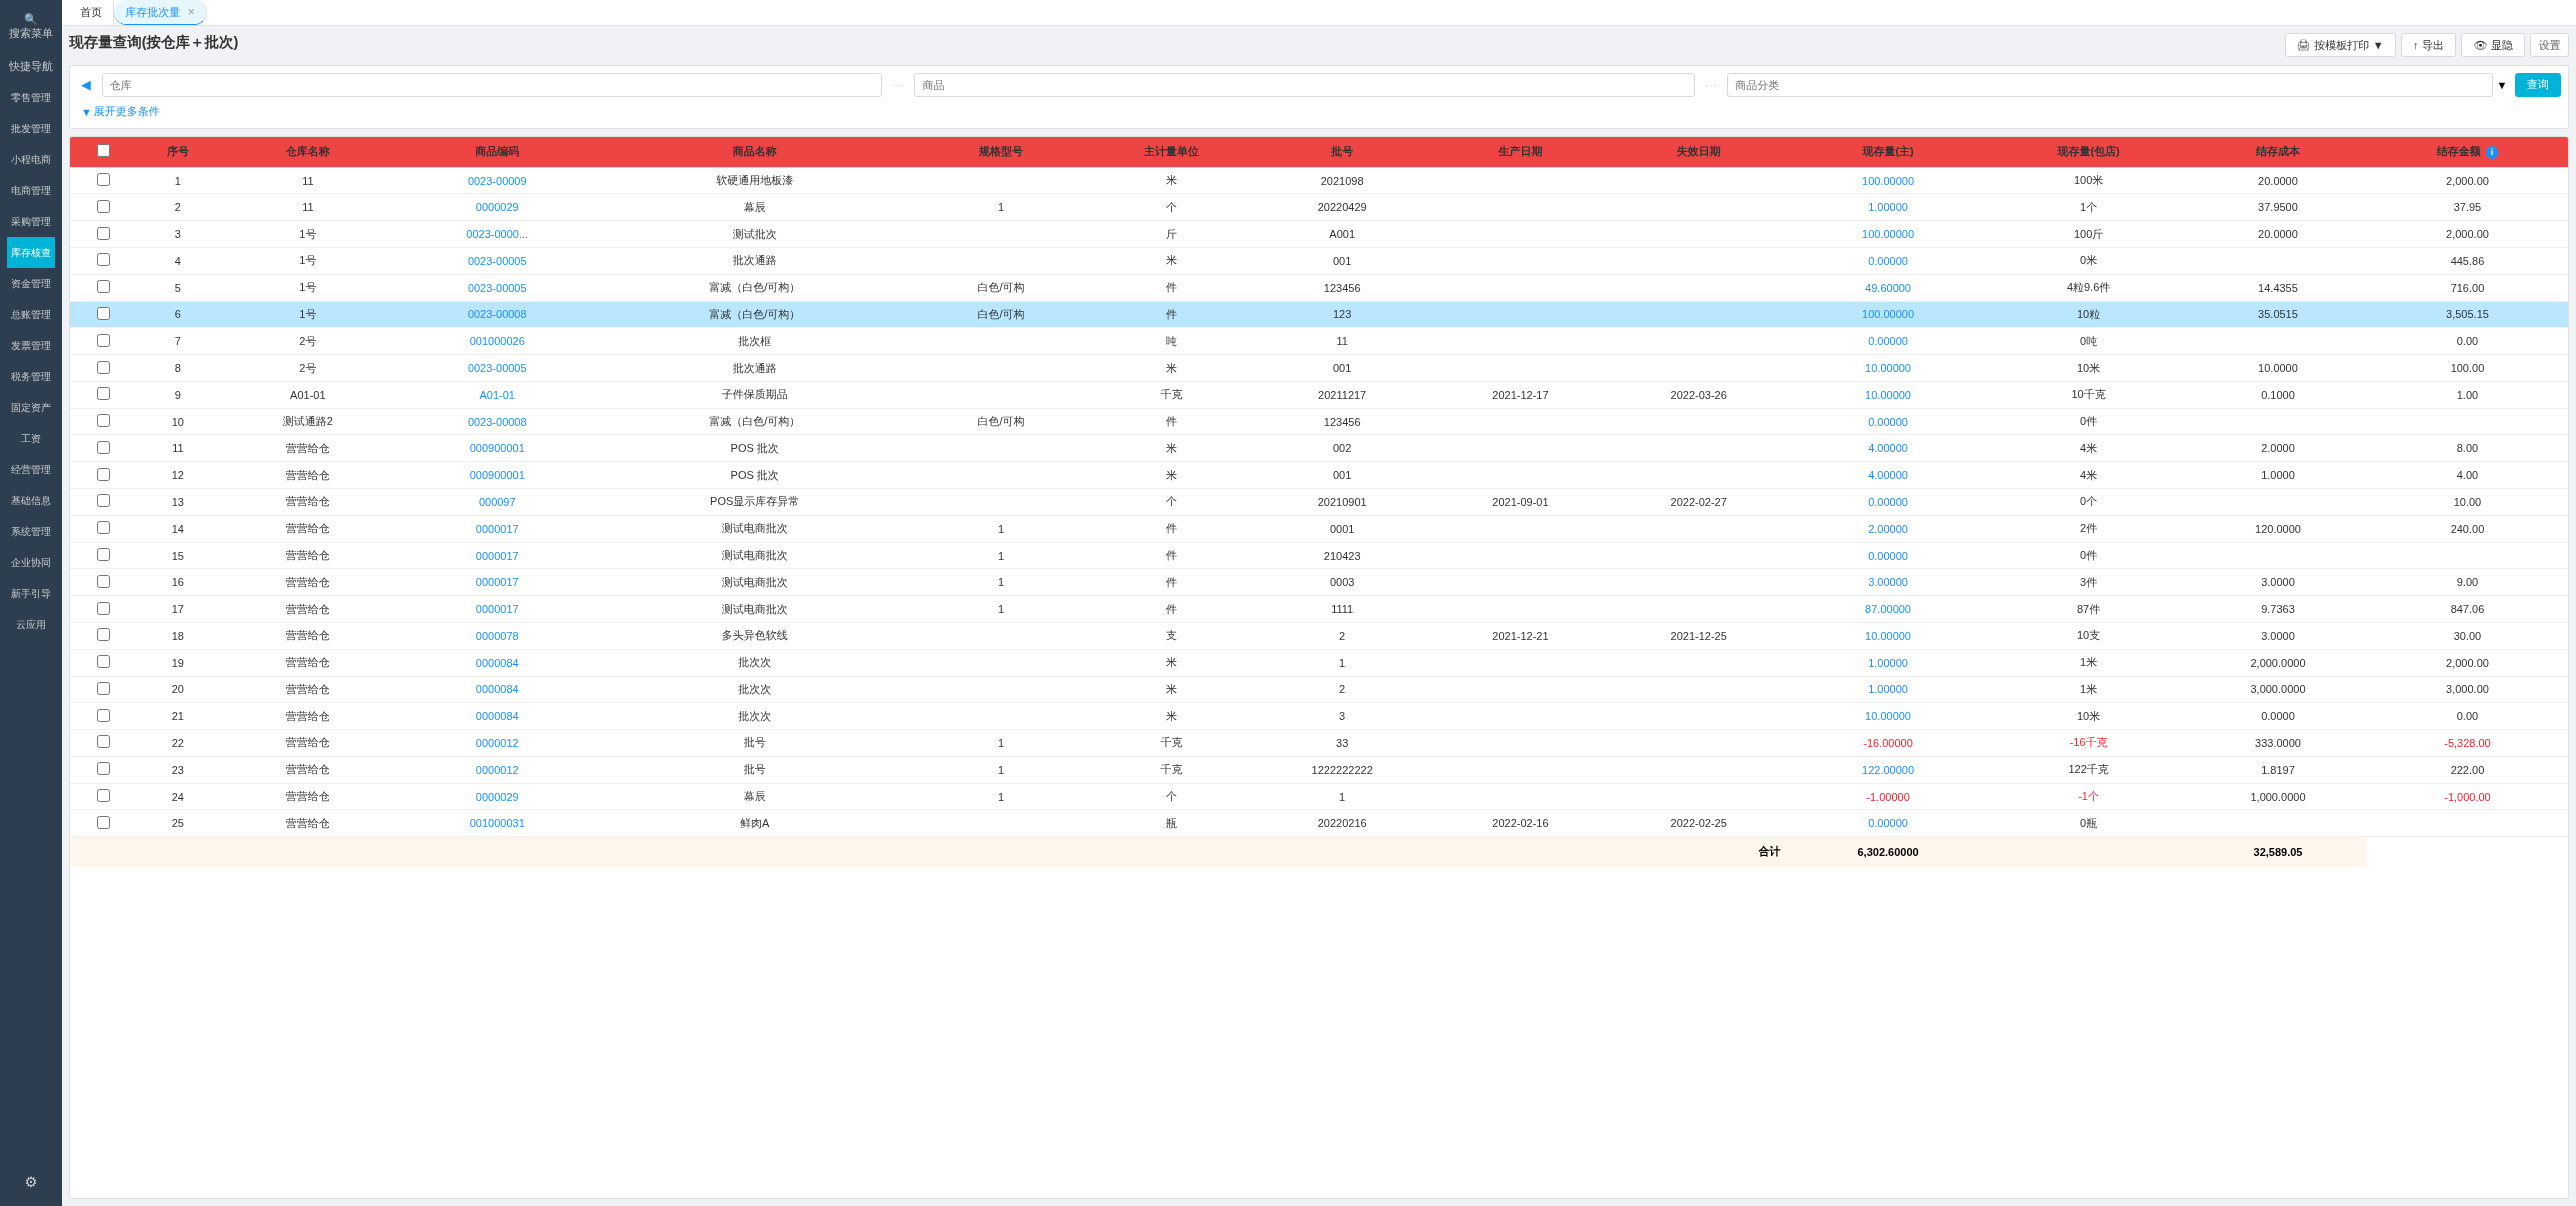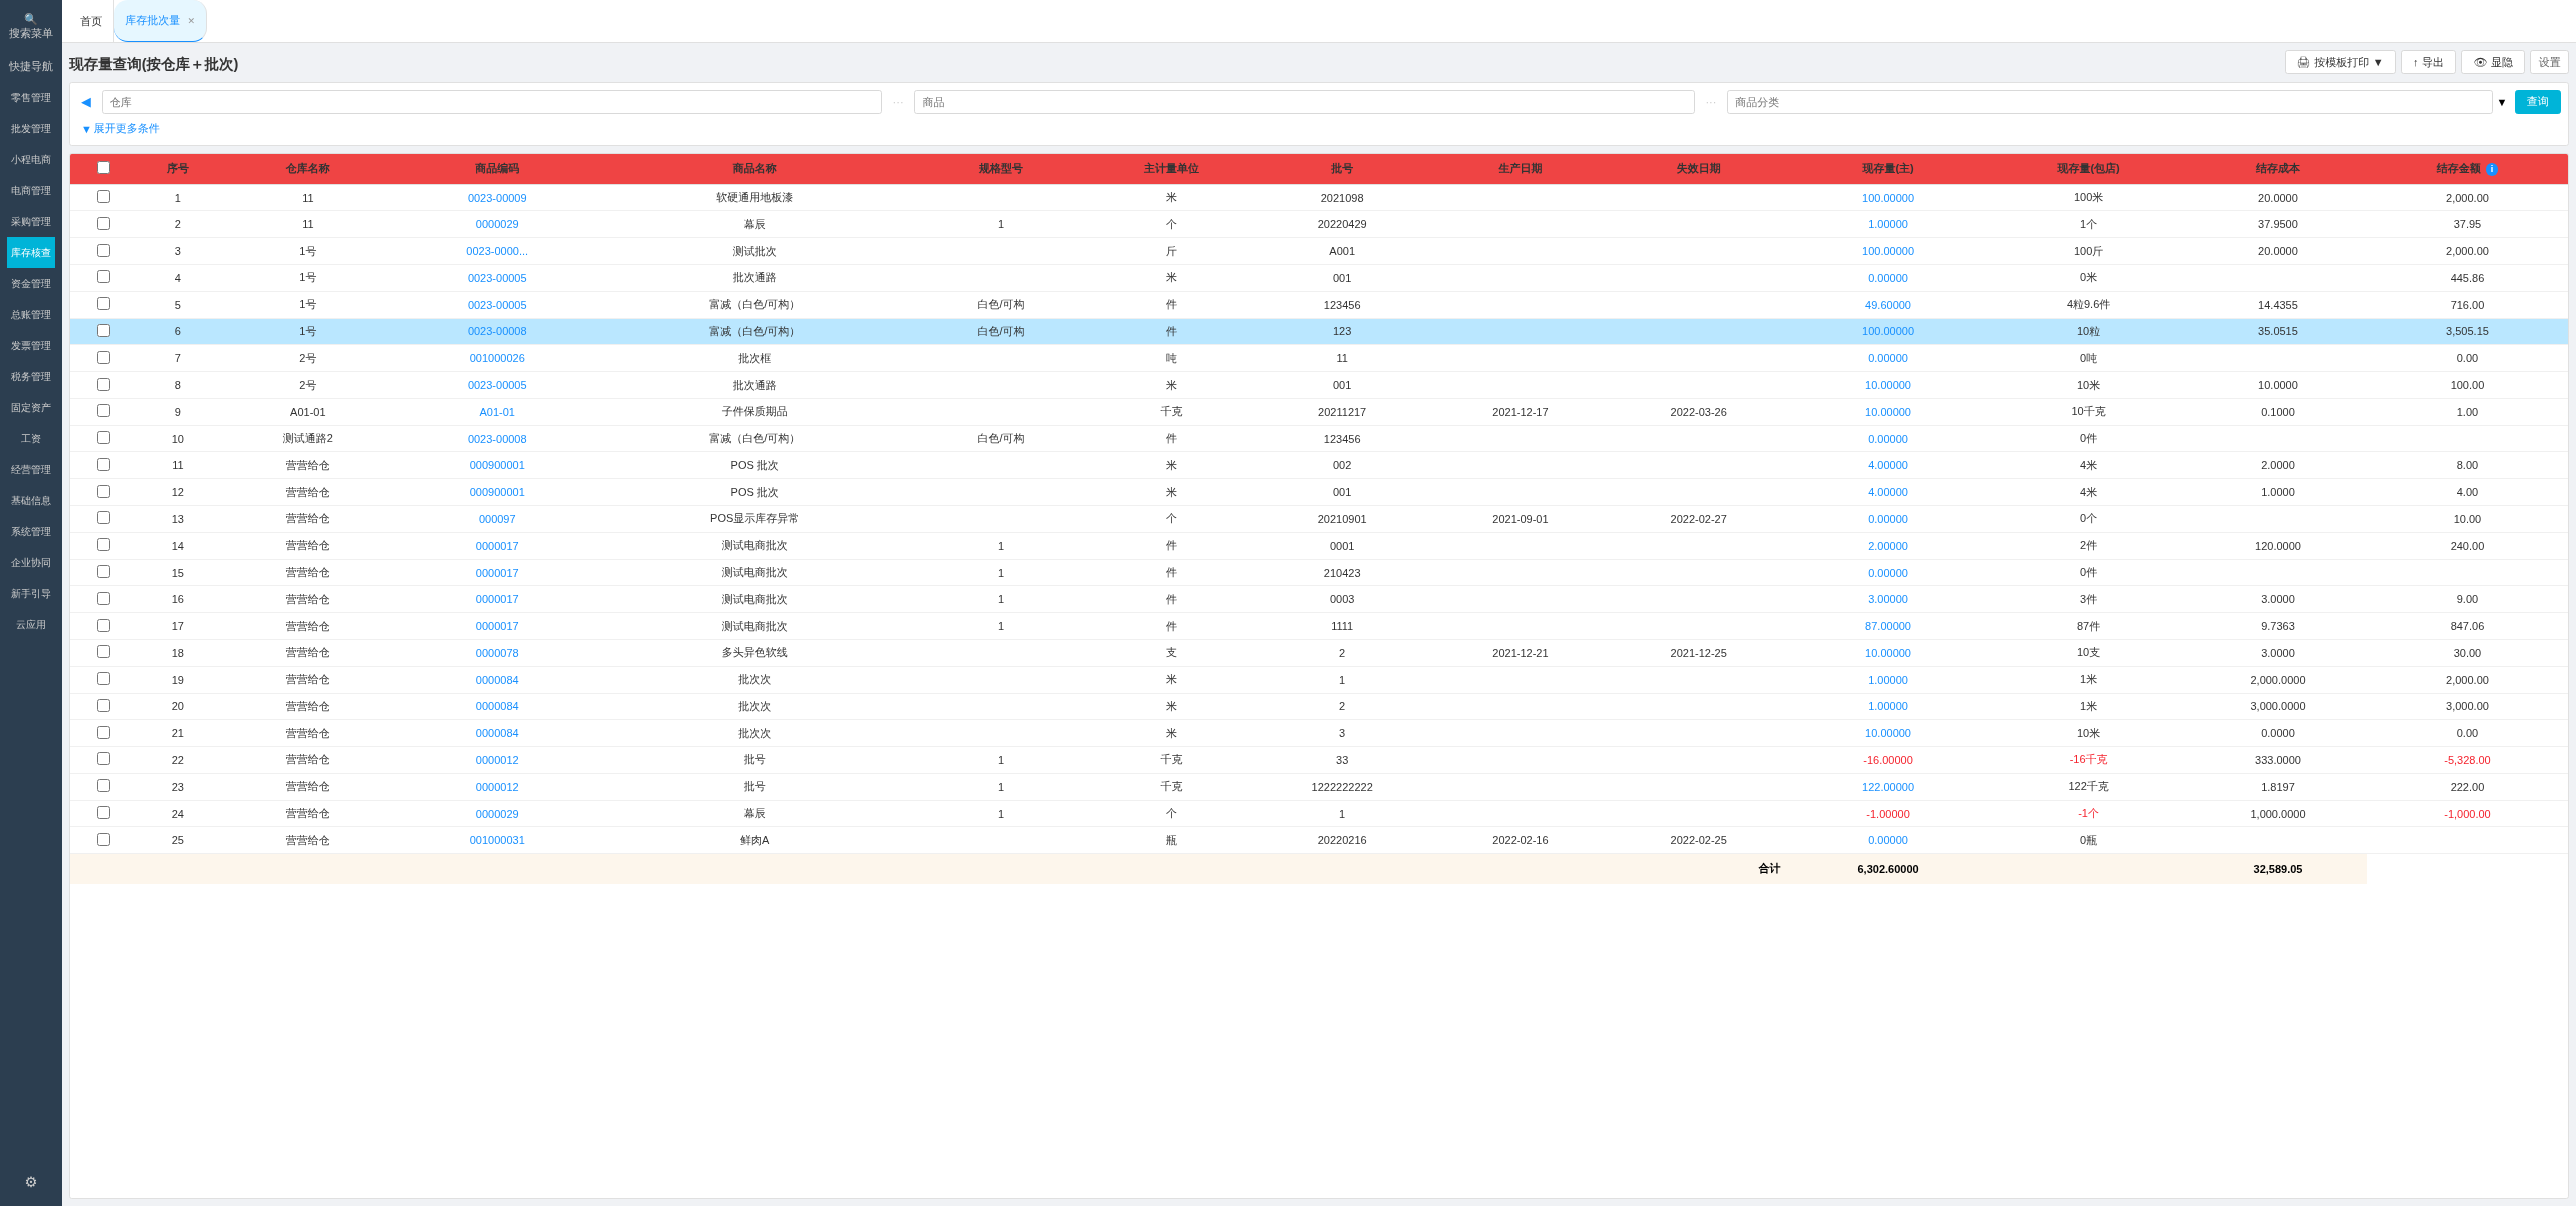--- a/index.html
+++ b/index.html
@@ -10,30 +10,30 @@
     .sidebar-search { width: 100%; text-align: center; padding: 5.4px 0; color: #ccc; font-size: 10px; cursor: pointer; margin-bottom: 3.6px; }
     .sidebar-item { width: 100%; text-align: center; padding: 9px 3.6px; color: #ccc; cursor: pointer; font-size: 10px; line-height: 1.3; }
     .sidebar-item.active { background: #00b4d8; color: #fff; }
     .sidebar-bottom { margin-top: auto; padding: 9px 0; width: 100%; text-align: center; }
     .sidebar-gear { color: #ccc; cursor: pointer; font-size: 14.5px; padding: 7.2px; }
 
     
     .main { flex: 1; display: flex; flex-direction: column; overflow: hidden; }
 
     
-    .tab-bar { background: #fff; border-bottom: 0.9px solid #e0e0e0; display: flex; align-items: center; padding: 0 7.2px; height: 43px; flex-shrink: 0; }
+    .tab-bar { background: #fff; border-bottom: 0.9px solid #e0e0e0; display: flex; align-items: center; padding: 0 7.2px; height: 26px; flex-shrink: 0; }
     .tab { padding: 5.4px 11px; cursor: pointer; color: #333; border-right: 0.9px solid #e0e0e0; font-size: 11px; height: 100%; display: flex; align-items: center; gap: 3.6px; }
     .tab.active { background: #e6f7ff; color: #1890ff; border-bottom: 1.8px solid #1890ff; border-radius: 14px; }
     .tab-close { color: #999; font-size: 9px; cursor: pointer; margin-left: 3.6px; }
 
     
     .content { flex: 1; display: flex; flex-direction: column; overflow: hidden; padding: 7.2px; }
 
     
-    .page-header { display: flex; align-items: flex-end; justify-content: space-between; margin-bottom: 7.2px; }
+    .page-header { display: flex; align-items: flex-start; justify-content: space-between; margin-bottom: 7.2px; }
     .page-title { font-size: 14.5px; font-weight: bold; color: #333; }
     .header-actions { display: flex; gap: 5.4px; align-items: center; }
     .btn { padding: 3.6px 11px; border: 0.9px solid #d9d9d9; border-radius: 2.7px; background: #fff; cursor: pointer; font-size: 11px; color: #333; display: flex; align-items: center; gap: 3.6px; }
     .btn-primary { background: #00b4d8; color: #fff; border-color: #00b4d8; }
 
     
     .filter-bar { background: #fff; border: 0.9px solid #e0e0e0; border-radius: 2.7px; padding: 7.2px; margin-bottom: 7.2px; display: flex; flex-direction: column; gap: 5.4px; }
     .filter-row { display: flex; align-items: center; gap: 7.2px; }
     .filter-item { display: flex; align-items: center; gap: 3.6px; flex: 1; }
     .filter-input { border: 0.9px solid #d9d9d9; border-radius: 2.7px; padding: 2.7px 7.2px; height: 23.5px; outline: none; flex: 1; font-size: 11px; color: #333; background: #fff; }

